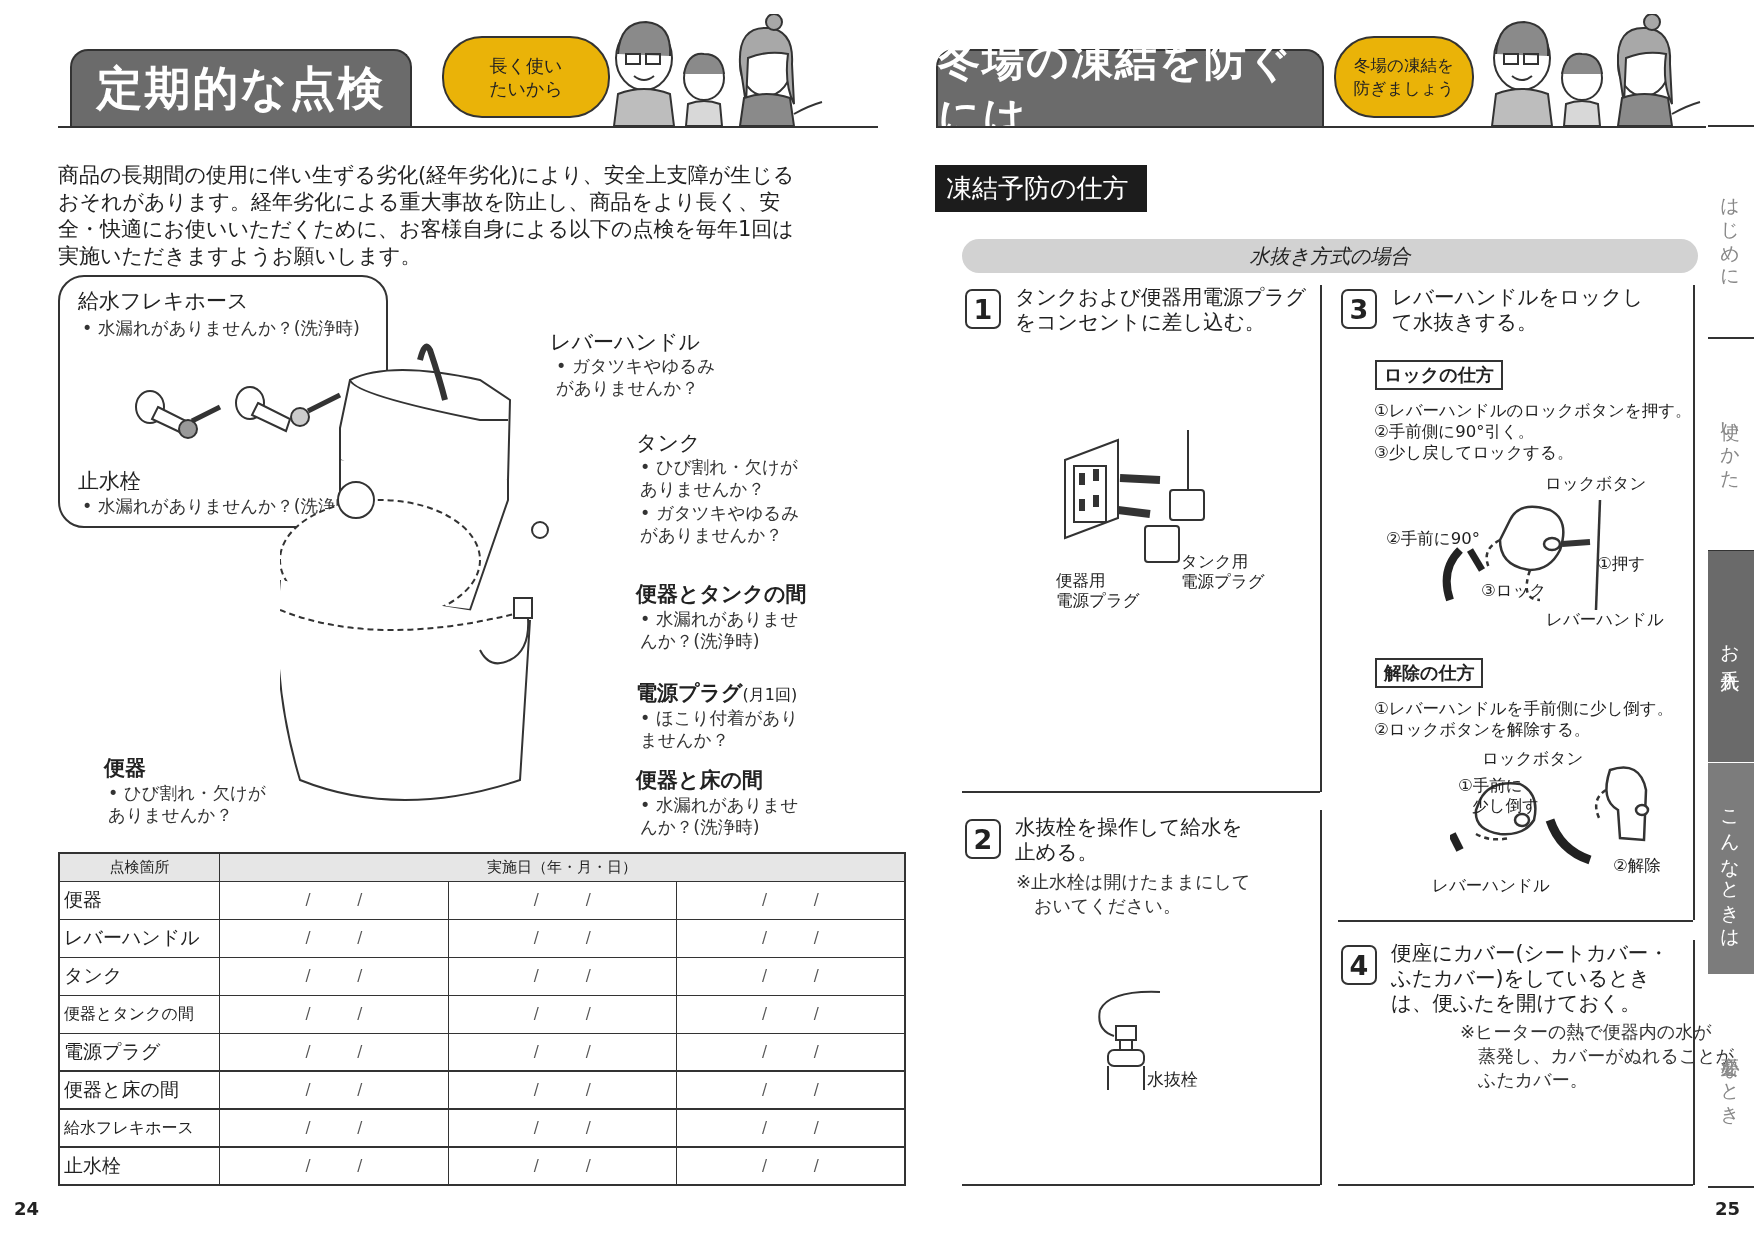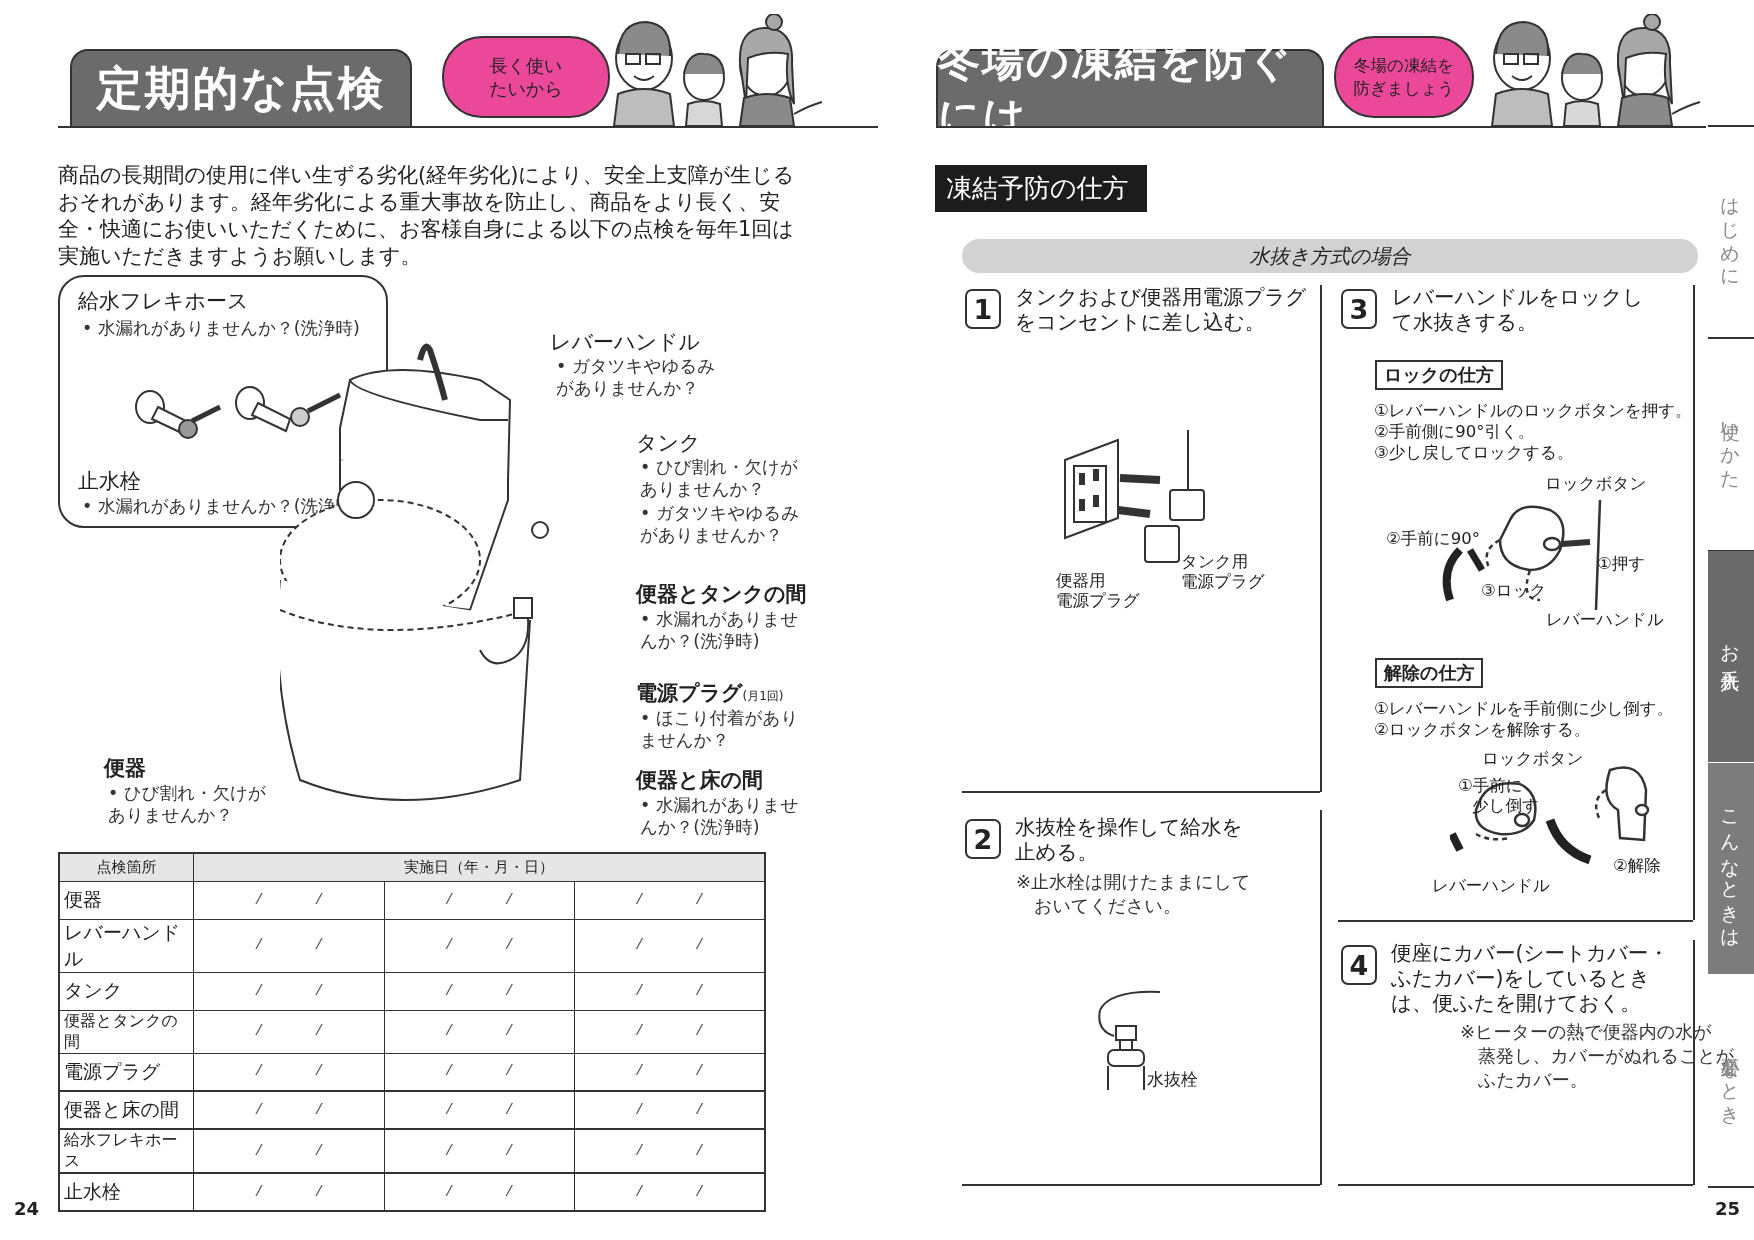--- a/index.html
+++ b/index.html
@@ -10,39 +10,39 @@
   
   .title-tab {
     position: absolute; background: #6b6b6b; color: #fff; border: 2px solid #333;
     border-bottom: none; border-radius: 18px 18px 0 0; font-weight: bold;
     font-size: 46px; letter-spacing: 2px; display: flex; align-items: center; justify-content: center;
   }
   .title-rule { position: absolute; height: 2px; background: #333; }
 
   
   .bubble {
-    position: absolute; border: 2px solid #333; border-radius: 40px; background: #ec4899;
+    position: absolute; border: 2px solid #333; border-radius: 40px; background: #eab308;
     font-size: 18px; line-height: 23px; text-align: center; display: flex; align-items: center; justify-content: center;
   }
 
   
   .family { position: absolute; }
 
   .intro { position: absolute; left: 58px; top: 162px; width: 750px; font-size: 21px; line-height: 27px; color: #222; }
 
   .callout-box { position: absolute; border: 2px solid #333; border-radius: 26px; background: #fff; }
   .callout-title { font-size: 21px; color: #222; }
   .callout-item { font-size: 17.5px; color: #333; line-height: 22px; }
   .lbl-title { position: absolute; font-size: 21px; color: #222; }
   .lbl-title.bold { font-weight: bold; }
   .lbl-item { position: absolute; font-size: 17.5px; color: #333; line-height: 22px; }
-  .lbl-small { font-size: 12px; font-weight: normal; }
-
-  
-  table.check { position: absolute; left: 58px; top: 852px; width: 708px; border-collapse: collapse; font-family: Liberation Mono, monospace; }
+  .lbl-small { font-size: 16px; font-weight: normal; }
+
+  
+  table.check { position: absolute; left: 58px; top: 852px; width: 848px; border-collapse: collapse; }
   table.check td, table.check th { border: 1px solid #333; height: 38px; font-size: 19px; }
   table.check th { background: #e6e6e6; font-weight: normal; font-size: 15px; height: 28px; }
   table.check td.item { width: 142px; padding-left: 4px; text-align: left; }
   table.check td.item.small { font-size: 16px; }
   table.check td.date { width: 202px; text-align: center; color: #555; font-size: 15px; word-spacing: 42px; }
   table.check tr.thick td { border-top: 2.5px solid #333; }
   table.check { border: 2.5px solid #333; }
 
   .page-num { position: absolute; font-size: 18px; font-weight: bold; color: #222; }
 

